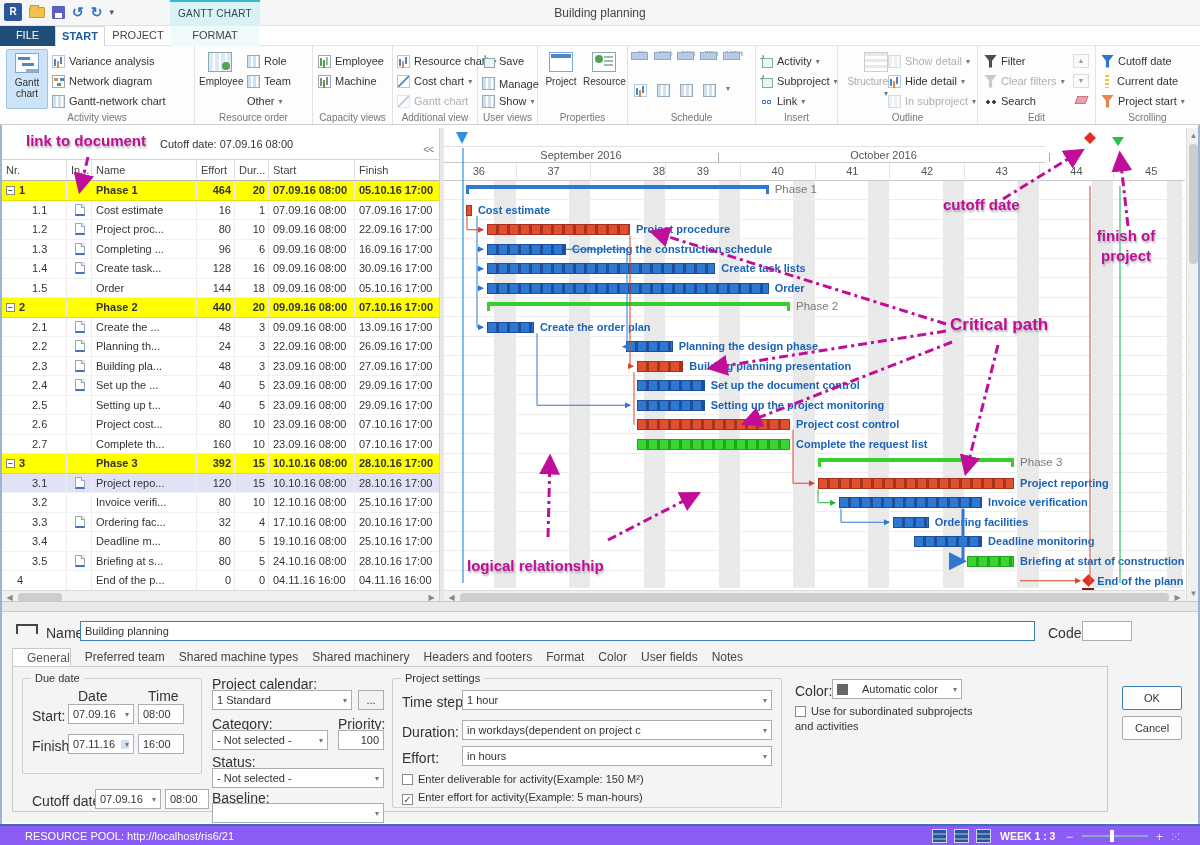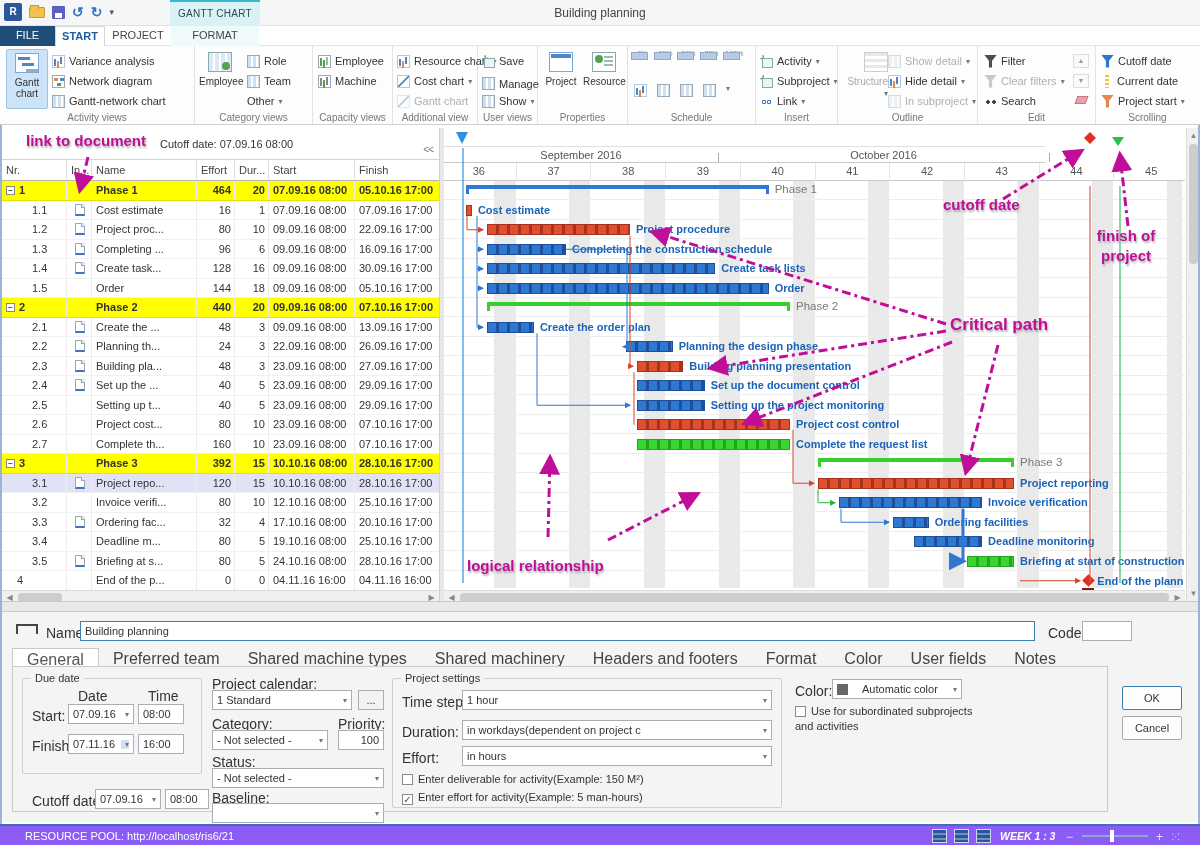--- a/index.html
+++ b/index.html
@@ -136,21 +136,21 @@
 
   
   .splitter-h { position:absolute; left:0; top:601px; width:1200px; height:11px; background:#e9e9e9; border-top:1px solid #c9c9c9; border-bottom:1px solid #c9c9c9; }
   .form { position:absolute; left:0; top:612px; width:1200px; height:210px; background:#f4f4f4; }
   .fld { position:absolute; height:20px; background:#fff; border:1px solid #abadb3; font-size:11px; padding:0 4px; display:flex; align-items:center; white-space:nowrap; overflow:hidden; }
   .fld .dda { margin-left:auto; color:#777; font-size:8px; padding-left:4px; }
   .flabel { position:absolute; font-size:14px; color:#333; white-space:nowrap; }
   .fieldset { position:absolute; border:1px solid #d0d0d0; border-radius:2px; }
   .legend { position:absolute; top:-7px; left:8px; background:#f4f4f4; padding:0 4px; font-size:11px; color:#333; }
   .ftabs { position:absolute; left:12px; top:36px; height:19px; display:flex; }
-  .ftab { padding:2px 14px 0 14px; color:#444; font-size:16px; }
+  .ftab { padding:2px 0 0 14px; color:#444; font-size:12px; }
   .ftab.active { background:#fff; border:1px solid #c9c9c9; border-bottom:1px solid #fff; color:#555; }
   .fcontent { position:absolute; left:12px; top:54px; width:1096px; height:146px; border:1px solid #c9c9c9; background:#f4f4f4; }
   .checkbox { display:inline-block; width:11px; height:11px; border:1px solid #8a8a8a; background:#fff; margin-right:5px; vertical-align:-2px; font-size:10px; line-height:10px; text-align:center; color:#2b579a; }
   .btn { position:absolute; width:60px; height:24px; background:#fdfdfd; border:1px solid #ababab; text-align:center; line-height:22px; font-size:11px; border-radius:2px; }
   .btn.primary { border:1px solid #3c7fb1; }
   .swatch { display:inline-block; width:11px; height:11px; background:#666; margin-right:14px; }
   .projglyph { position:absolute; width:22px; height:10px; border:2px solid #444; border-bottom:none; }
 
   
   .statusbar { position:absolute; left:0; top:824px; width:1200px; height:21px; background:#8b5cf6; border-top:2px solid #3f6db8; color:#fff; }
@@ -219,21 +219,21 @@
           <span>Role</span>
         </div>
       <div class="ritem" style="left:52px;top:26px;">
           <span class="mi mi-grid"></span>
           <span>Team</span>
         </div>
       <div class="ritem" style="left:52px;top:46px;">
           <span>Other</span>
           <span class="dd">▾</span>
         </div>
-      <div class="glabel">Category views</div>
+      <div class="glabel">Resource order</div>
     </div>
 
     <div class="rgroup" style="left:313px;width:80px;">
       <div class="ritem" style="left:5px;top:6px;">
           <span class="mi mi-green"></span>
           <span>Employee</span>
         </div>
       <div class="ritem" style="left:5px;top:26px;">
           <span class="mi mi-green mi-mach"></span>
           <span>Machine</span>
@@ -625,21 +625,21 @@
     <div class="g-markerstrip"></div>
     <div class="g-months" id="gMonths">
         <div class="g-mlabel" style="left: 137px;">September 2016</div>
         <div class="g-mlabel" style="left: 439.5px;">October 2016</div>
         <div class="g-mtick" style="left: 274px;"></div>
         <div class="g-mtick" style="left: 605px;"></div>
       </div>
     <div class="g-weeks" id="gWeeks">
         <div class="g-wcell" style="left: -3px; width: 74.7px;">36</div>
         <div class="g-wcell" style="left: 71.7px; width: 74.7px;">37</div>
-        <div class="g-wcell" style="left: 146.4px; width: 74.7px;">38</div>
+        <div class="g-wcell" style="left: 146.4px; width: 74.7px; text-align: right;">38</div>
         <div class="g-wcell" style="left: 221.1px; width: 74.7px;">39</div>
         <div class="g-wcell" style="left: 295.8px; width: 74.7px;">40</div>
         <div class="g-wcell" style="left: 370.5px; width: 74.7px;">41</div>
         <div class="g-wcell" style="left: 445.2px; width: 74.7px;">42</div>
         <div class="g-wcell" style="left: 519.9px; width: 74.7px;">43</div>
         <div class="g-wcell" style="left: 594.6px; width: 74.7px;">44</div>
         <div class="g-wcell" style="left: 669.3px; width: 74.7px;">45</div>
       </div>
     <div class="g-body" id="gBody">
         <div class="bracket blue" style="left: 21.899px; width: 302.79px; top: 3.75px;"></div>
@@ -874,21 +874,21 @@
 
     <div class="btn primary" style="left:1122px;top:74px;">OK</div>
     <div class="btn" style="left:1122px;top:104px;">Cancel</div>
   </div>
 
   <div class="statusbar">
     <div class="sb-left">RESOURCE POOL: http://localhost/ris6/21</div>
     <div class="sb-icon" style="left:932px;"></div>
     <div class="sb-icon" style="left:954px;"></div>
     <div class="sb-icon" style="left:976px;"></div>
-    <div class="sb-week" style="left:1000px;font-style:italic;">WEEK 1 : 3</div>
+    <div class="sb-week" style="left:1000px;">WEEK 1 : 3</div>
     <div class="sb-zoom" style="left:1066px;">−</div>
     <div class="sb-track" style="left:1082px;"></div>
     <div class="sb-thumb" style="left:1110px;"></div>
     <div class="sb-zoom" style="left:1156px;">+</div>
     <div class="sb-zoom" style="left:1172px;font-size:9px;">⁙</div>
   </div>
 
   <div class="edge" style="left:0;"></div>
   <div class="edge" style="left:1198px;"></div>
 </div>

